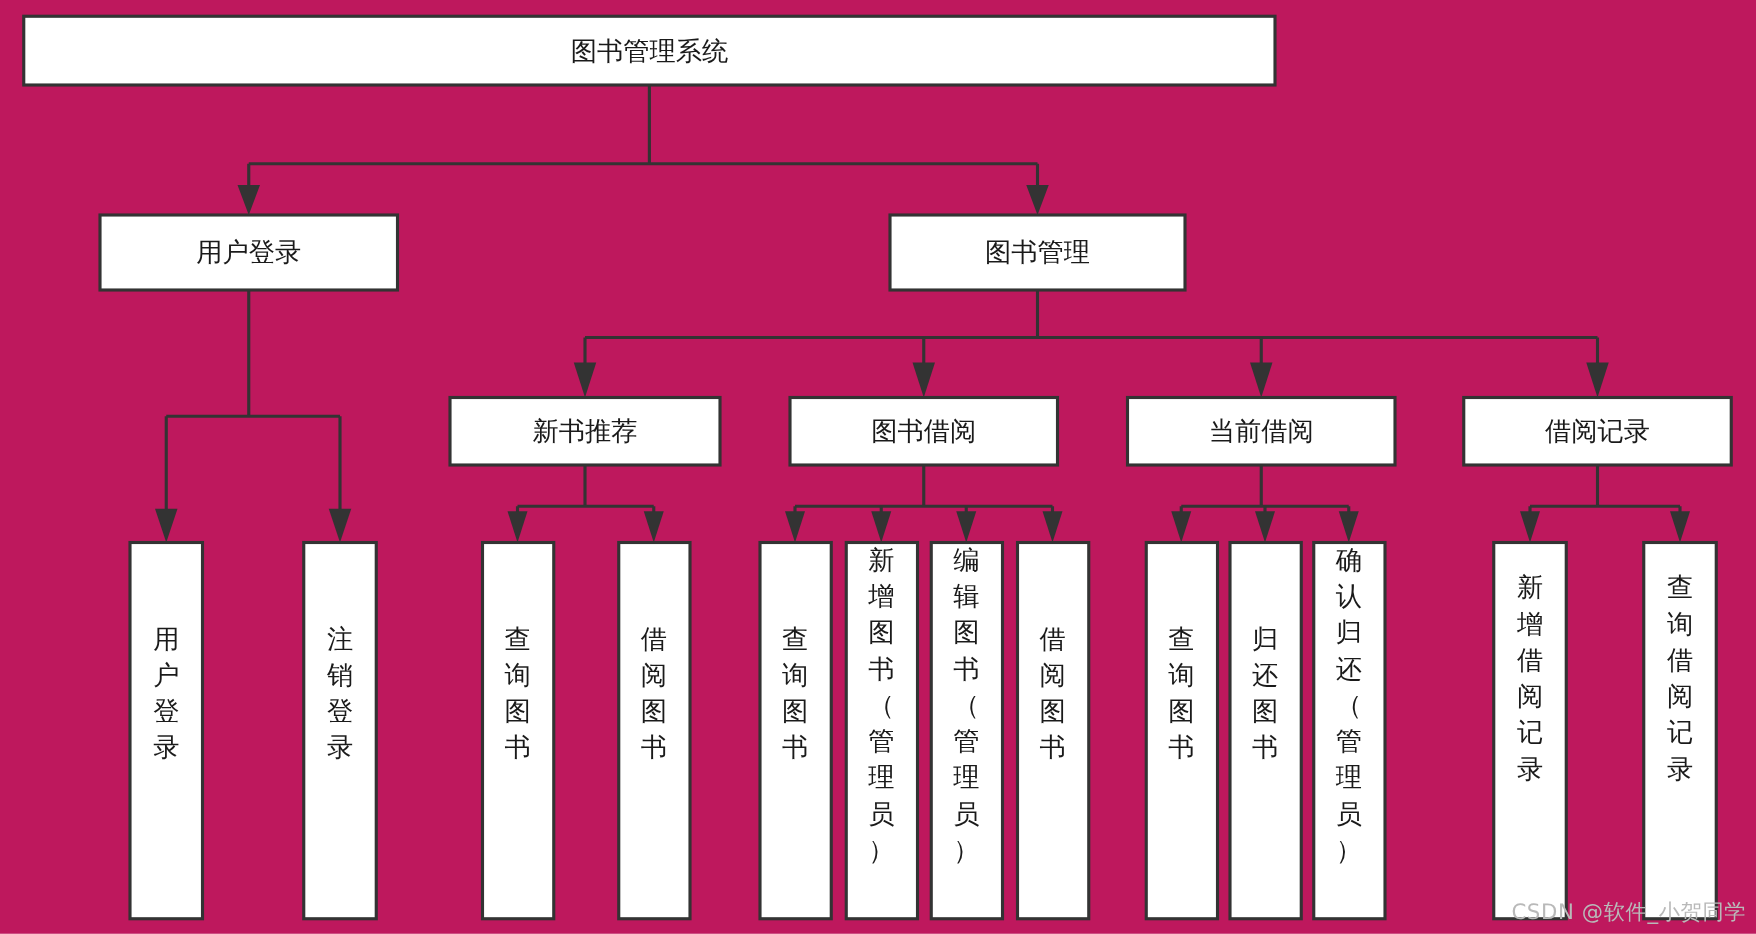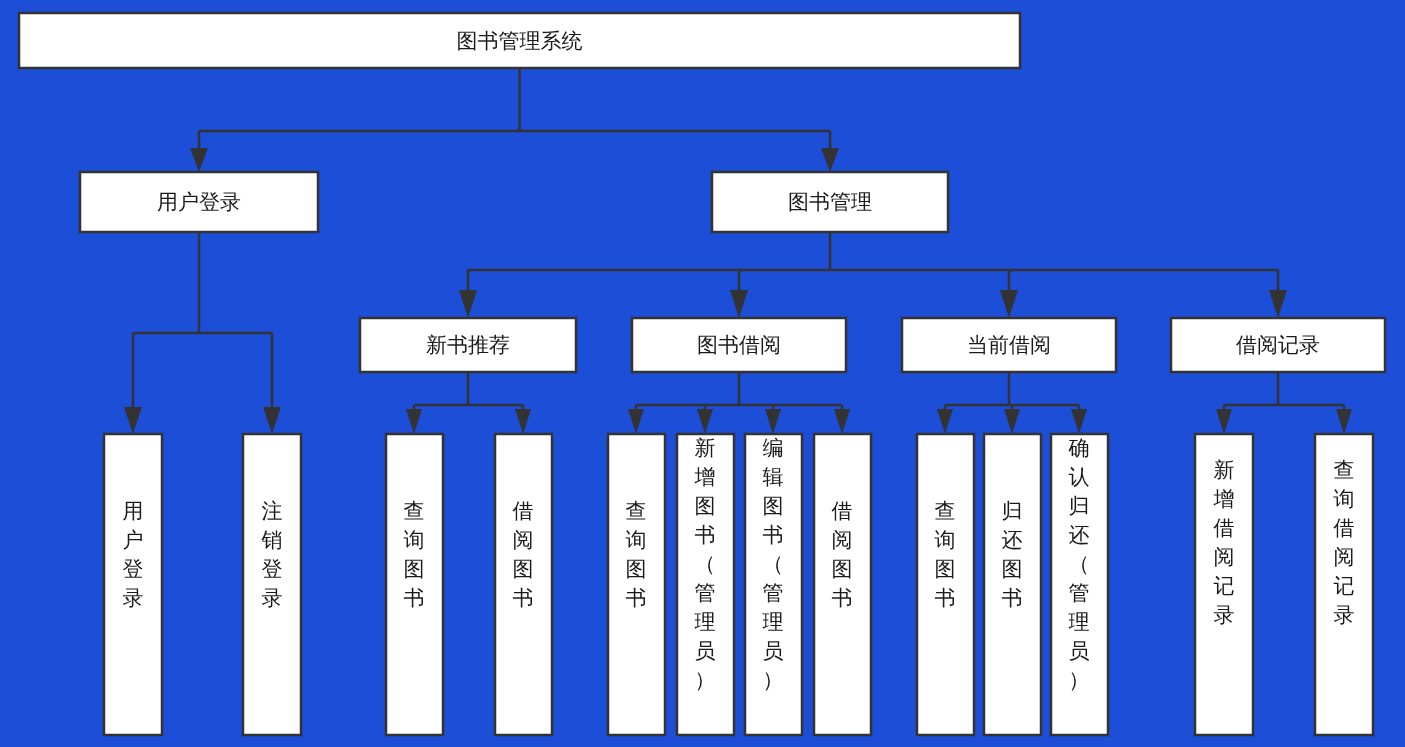--- a/index.html
+++ b/index.html
@@ -10,21 +10,21 @@
   body {
     width: 1405px;
     height: 747px;
     overflow: hidden;
     font-family: "DejaVu Sans", "Liberation Sans", sans-serif;
   }
   #diagram-root {
     position: relative;
     width: 1405px;
     height: 747px;
-    background: #1d4ed8;
+    background: #be185d;
   }
   svg#flow {
     position: absolute;
     left: 0;
     top: 0;
     width: 1405px;
     height: 747px;
     display: block;
   }
   .node-rect {
@@ -218,13 +218,14 @@
       <rect class="node-rect" x="1195" y="434" width="58" height="301"></rect>
       <text class="node-label-v"><tspan x="1224" y="477">新</tspan><tspan x="1224" y="506">增</tspan><tspan x="1224" y="535">借</tspan><tspan x="1224" y="564">阅</tspan><tspan x="1224" y="593">记</tspan><tspan x="1224" y="622">录</tspan></text>
     </g>
     <g>
       <rect class="node-rect" x="1315" y="434" width="58" height="301"></rect>
       <text class="node-label-v"><tspan x="1344" y="477">查</tspan><tspan x="1344" y="506">询</tspan><tspan x="1344" y="535">借</tspan><tspan x="1344" y="564">阅</tspan><tspan x="1344" y="593">记</tspan><tspan x="1344" y="622">录</tspan></text>
     </g>
 
   </svg>
 
+  <div class="watermark">CSDN @软件_小贺同学</div>
 </div>
 
 </body></html>

